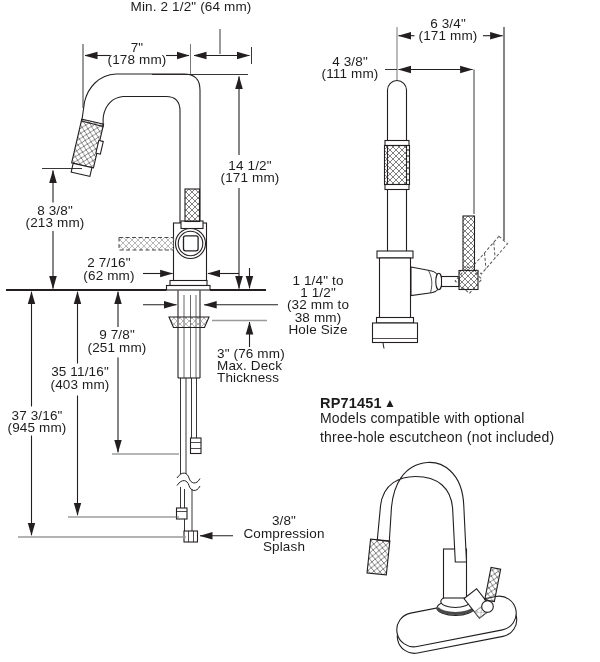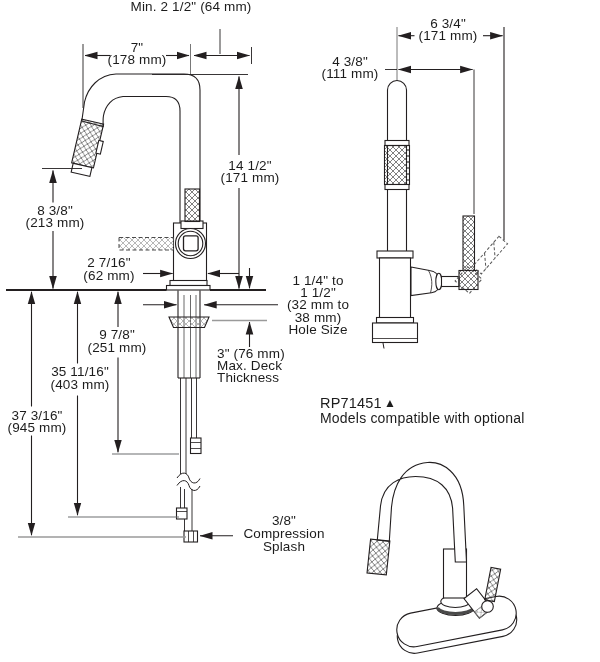--- a/index.html
+++ b/index.html
@@ -4,21 +4,21 @@
 <style>
   html,body{margin:0;padding:0;background:#fff;}
   #sheet{position:relative;width:600px;height:662px;background:#ffffff;overflow:hidden;
          font-family:"Liberation Sans",sans-serif;color:#1c1c1c;}
   #art{position:absolute;left:0;top:0;}
   .lbl{position:absolute;font-size:13.5px;line-height:12.7px;letter-spacing:.15px;
        text-align:center;transform:translateX(-50%);white-space:nowrap;color:#1c1c1c;}
   .lbl span{display:block;}
   .lbl.left{transform:none;text-align:left;}
   .note{position:absolute;left:320px;text-align:left;white-space:nowrap;}
-  .note-part{font-size:14.5px;font-weight:normal;letter-spacing:.2px;}
+  .note-part{font-size:14.5px;font-weight:bold;letter-spacing:.2px;}
   .note-tri{font-size:12px;position:relative;top:-1px;margin-left:2px;}
   .note-line{font-size:14px;line-height:14px;letter-spacing:.2px;}
 </style>
 </head>
 <body>
 
 <div id="sheet">
 
 <svg id="art" width="600" height="662" viewBox="0 0 600 662" xmlns="http://www.w3.org/2000/svg">
   <defs>
@@ -255,14 +255,15 @@
 <div class="lbl" style="left:284px;top:513.5px;line-height:13px;">
   <span>3/8"</span>
       <span>Compression</span>
   <span>Splash</span>
 </div>
 
 <div class="note" style="top:394px;">
   <span class="note-part">RP71451</span><span class="note-tri">▲</span>
 </div>
 <div class="note note-line" style="top:411px;">Models compatible with optional</div>
+<div class="note note-line" style="top:430px;">three-hole escutcheon (not included)</div>
 
 </div>
 
 </body></html>

